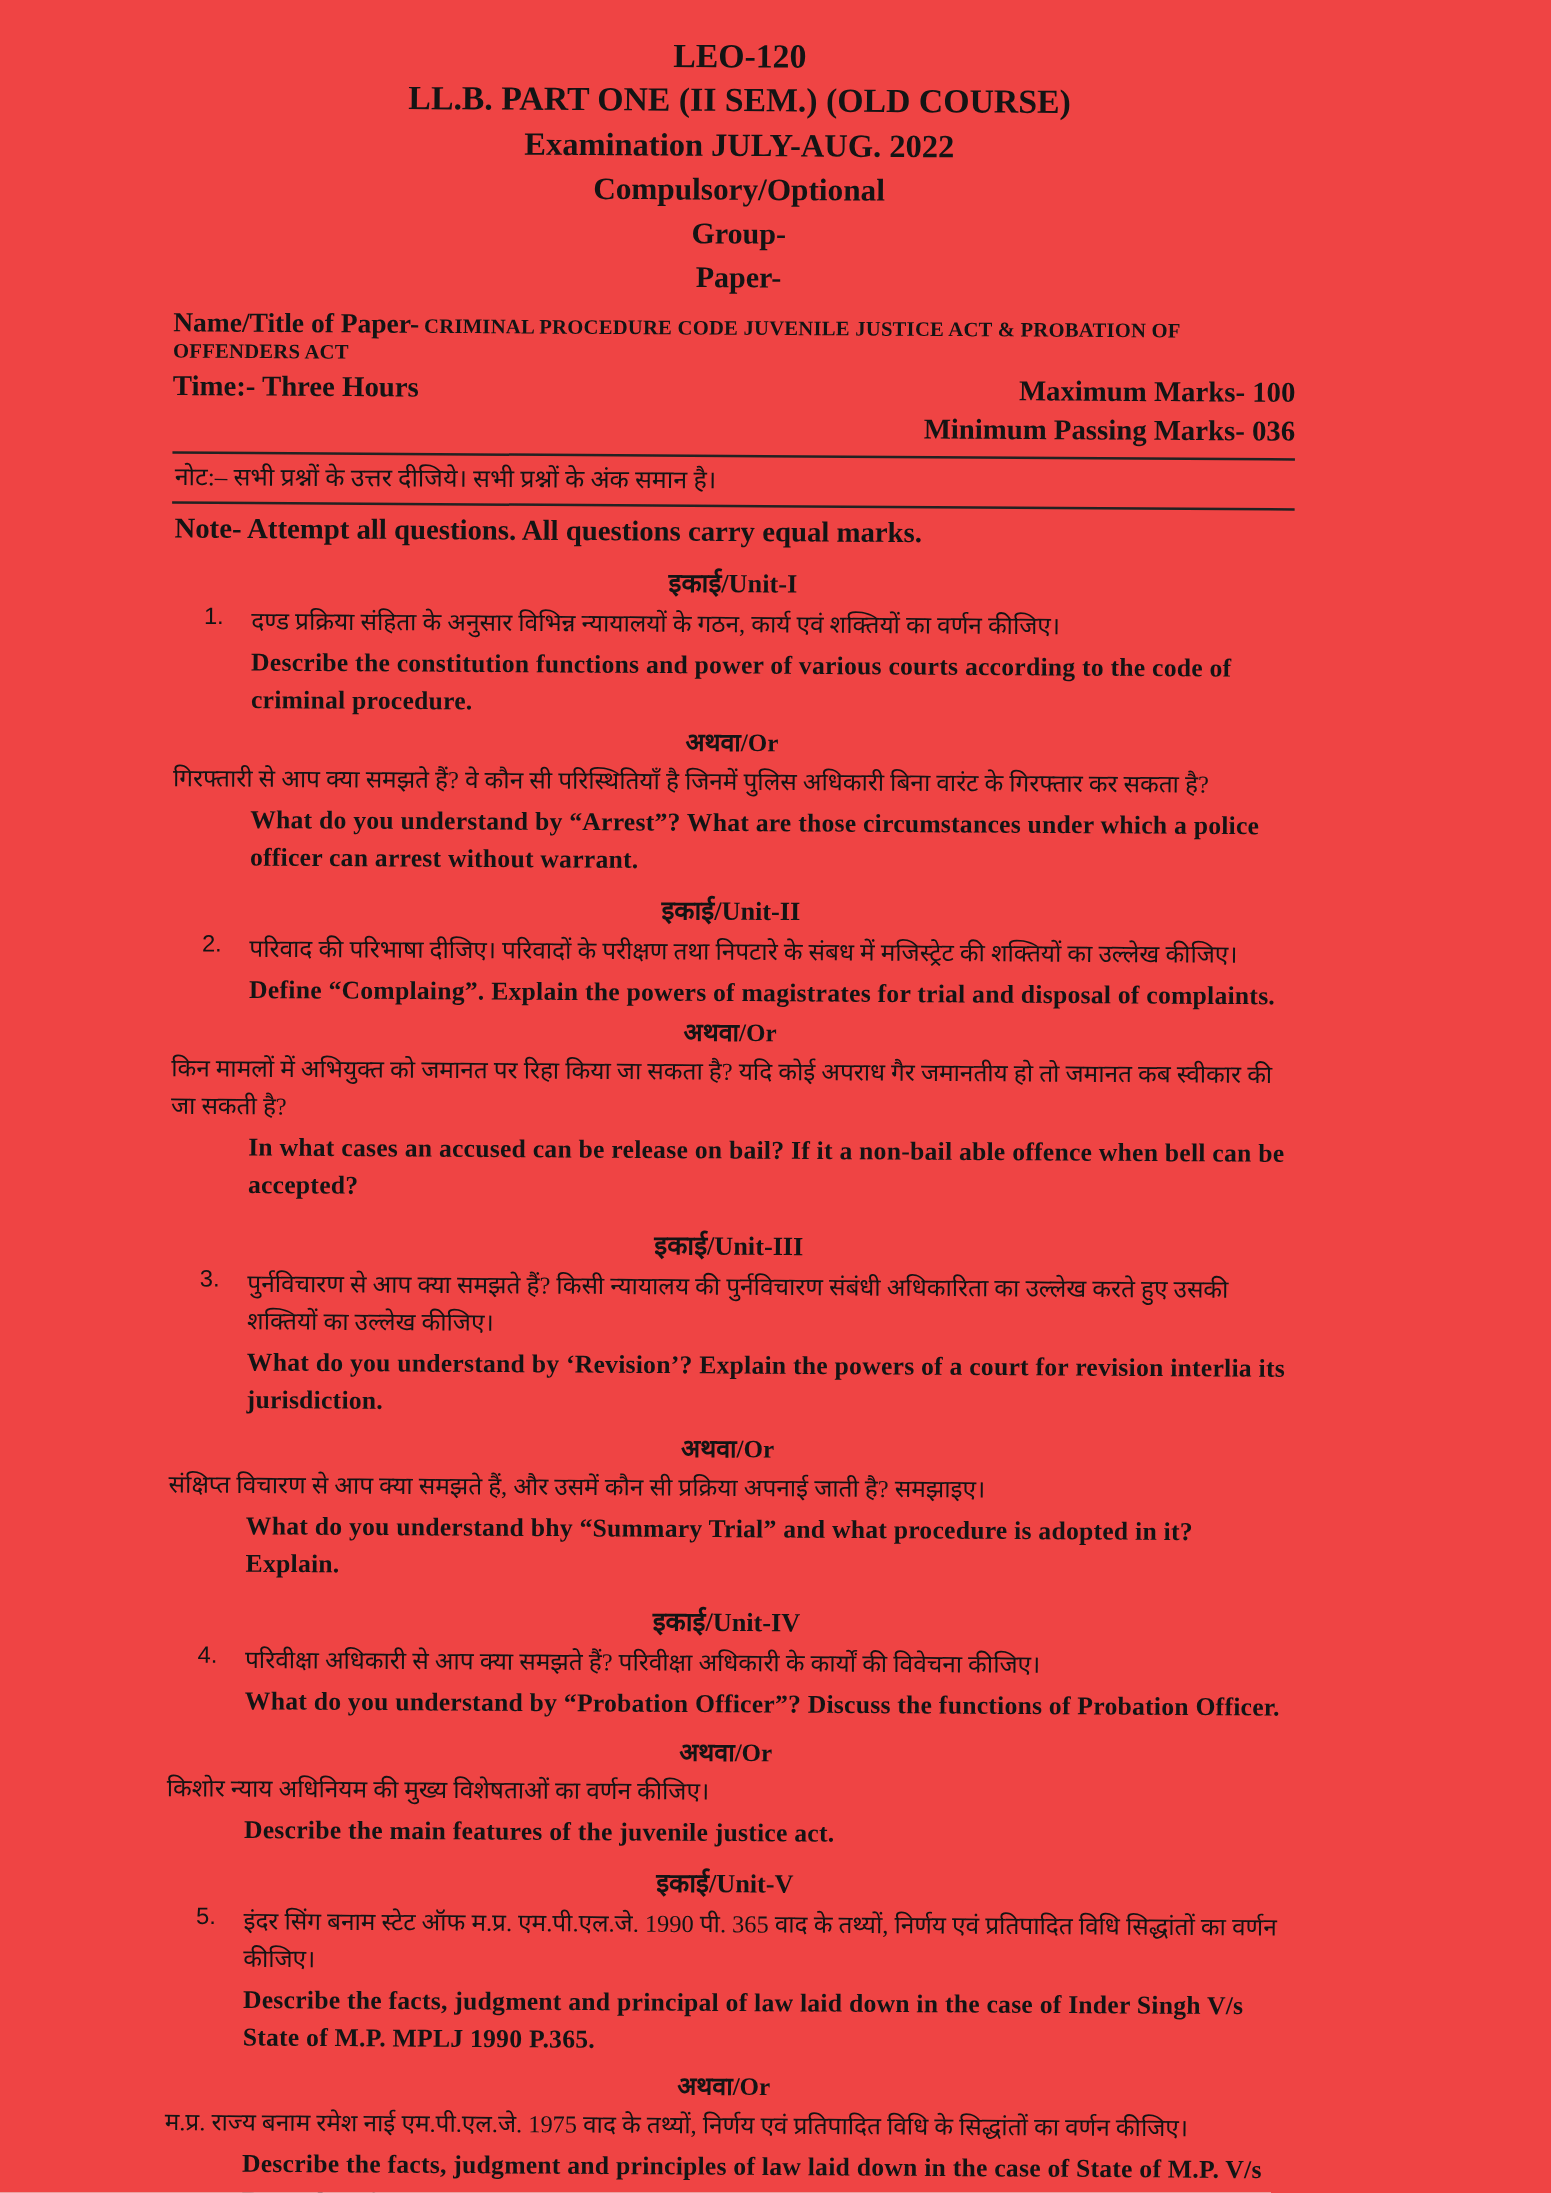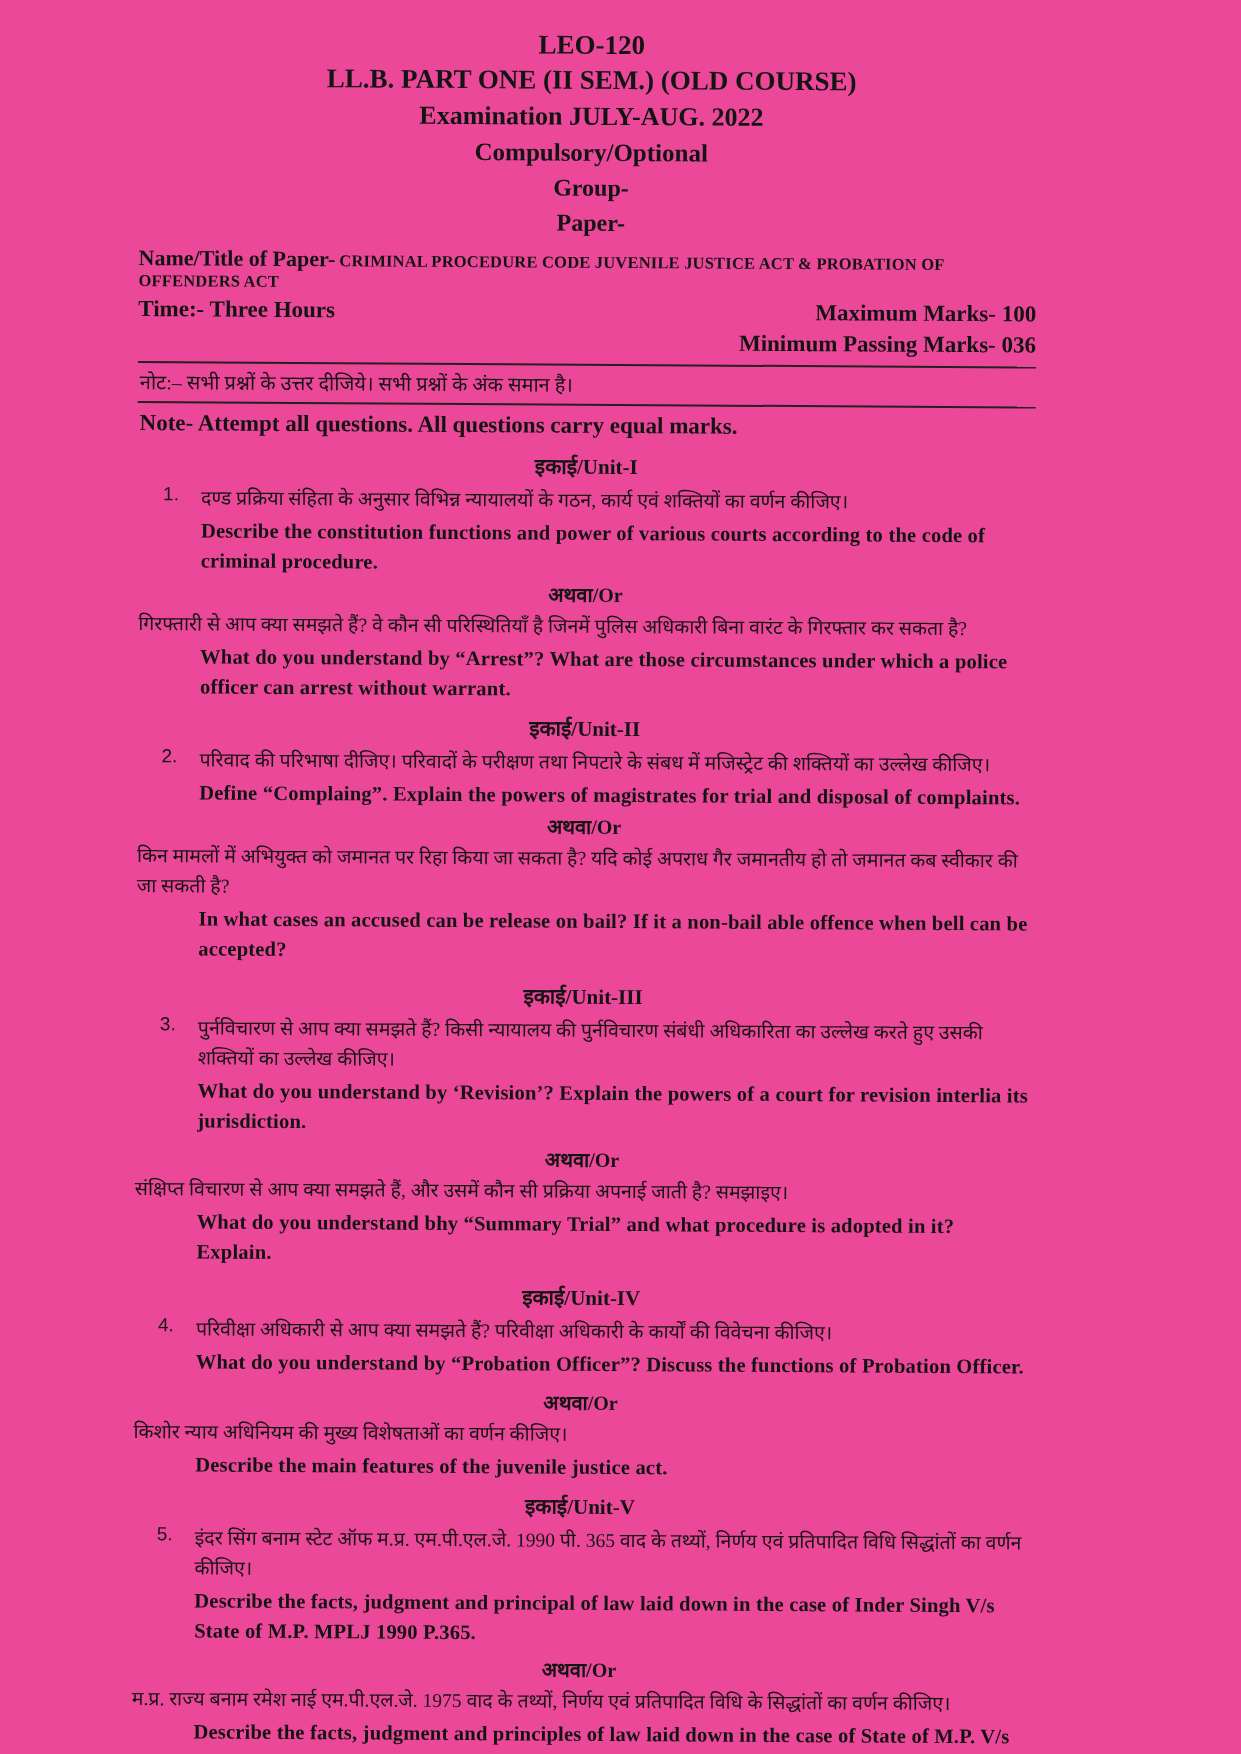--- a/index.html
+++ b/index.html
@@ -1,21 +1,21 @@
 <!DOCTYPE html>
 <html><head>
 <meta charset="utf-8">
 <style>
   html, body { margin: 0; padding: 0; background: #e9e9e9; }
   .page {
     position: relative;
     width: 1241px;
     height: 1754px;
     margin: 0 auto;
-    background: #ec4899;
+    background: #ef4444;
     overflow: hidden;
     color: #141414;
     font-family: "Liberation Serif", "DejaVu Serif", serif;
   }
   .sheet {
     position: absolute;
     top: 28px; left: 0; right: 0;
     transform: rotate(0.35deg);
     transform-origin: 50% 0;
   }

